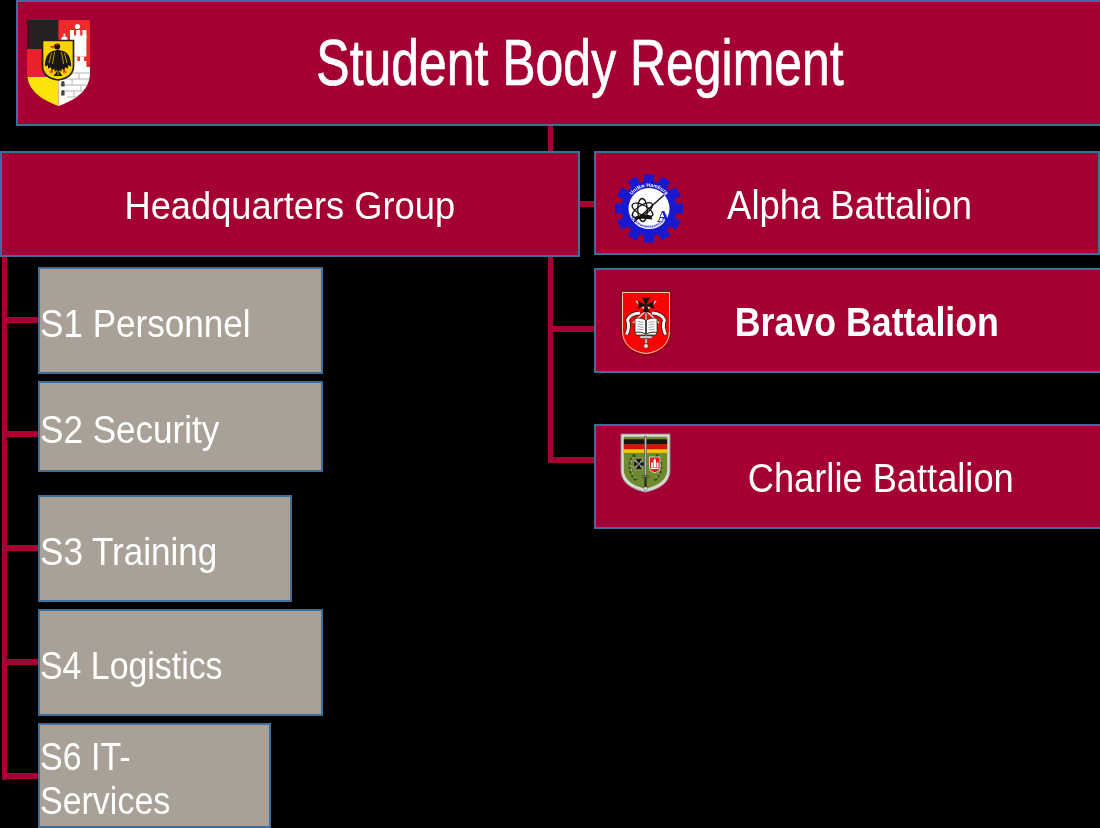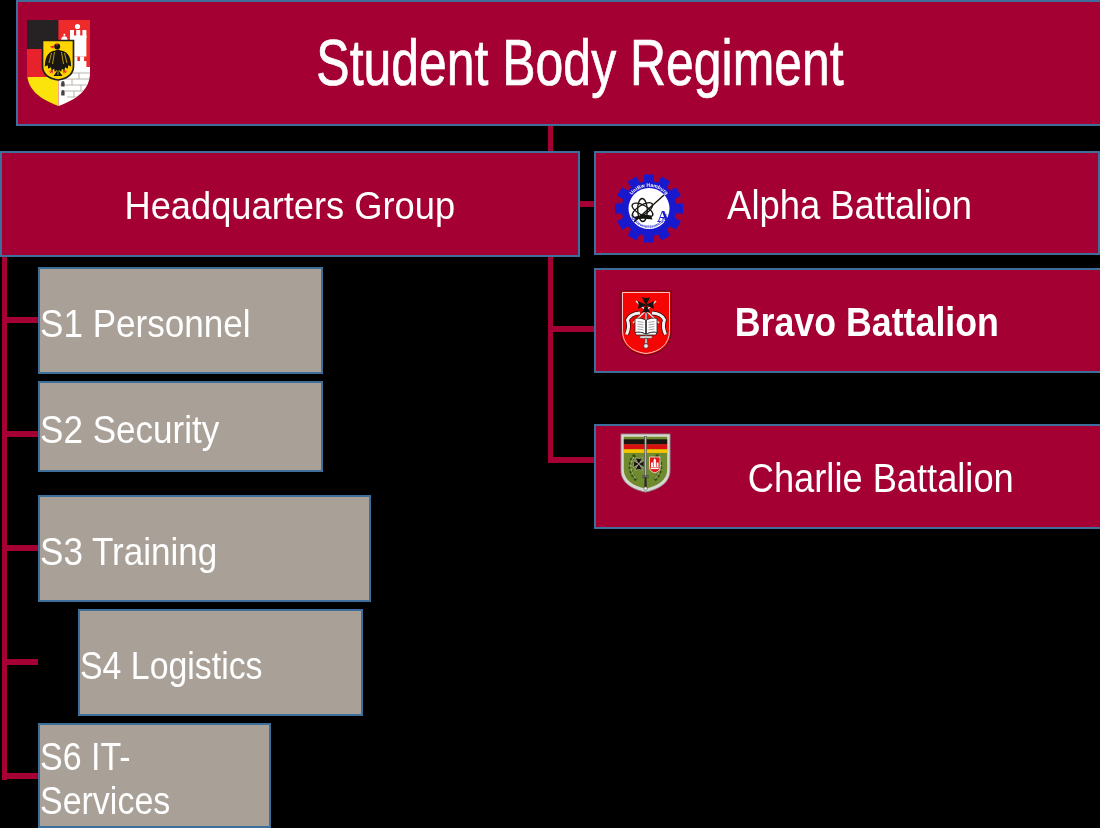--- a/index.html
+++ b/index.html
@@ -102,24 +102,24 @@
   <div class="box" style="left:0;top:151px;width:580px;height:106px;align-items:center;">
     <span style="font-size:39px;transform:scaleX(0.93) translateY(2px);">Headquarters Group</span>
   </div>
 
   <div class="box gray stxt" style="left:38px;top:267px;width:285px;height:107px;">
     <span style="font-size:39px;transform:scaleX(0.899) translateY(3px);transform-origin:left center;">S1 Personnel</span>
   </div>
   <div class="box gray stxt" style="left:38px;top:381px;width:285px;height:91px;">
     <span style="font-size:39px;transform:scaleX(0.899) translateY(3px);transform-origin:left center;">S2 Security</span>
   </div>
-  <div class="box gray stxt" style="left:38px;top:495px;width:333px;height:107px;">
+  <div class="box gray stxt" style="left:38px;top:495px;width:254px;height:107px;">
     <span style="font-size:39px;transform:scaleX(0.899) translateY(3px);transform-origin:left center;">S3 Training</span>
   </div>
-  <div class="box gray stxt" style="left:38px;top:609px;width:285px;height:107px;margin-left:40px;">
+  <div class="box gray stxt" style="left:38px;top:609px;width:285px;height:107px;">
     <span style="font-size:39px;transform:scaleX(0.868) translateY(3px);transform-origin:left center;">S4 Logistics</span>
   </div>
   <div class="box gray stxt" style="left:38px;top:723px;width:233px;height:105px;">
     <span style="font-size:39px;transform:scaleX(0.871) translateY(3px);transform-origin:left center;">S6 IT-Services</span>
   </div>
 
   <div class="box" style="left:594px;top:151px;width:506px;height:104px;">
     <span style="font-size:40px;transform:scaleX(0.91) translateY(2px);position:relative;left:2.5px;">Alpha Battalion</span>
   </div>
   <div class="logo" id="alphalogo" style="left:613px;top:173px;width:72px;height:70px;">

